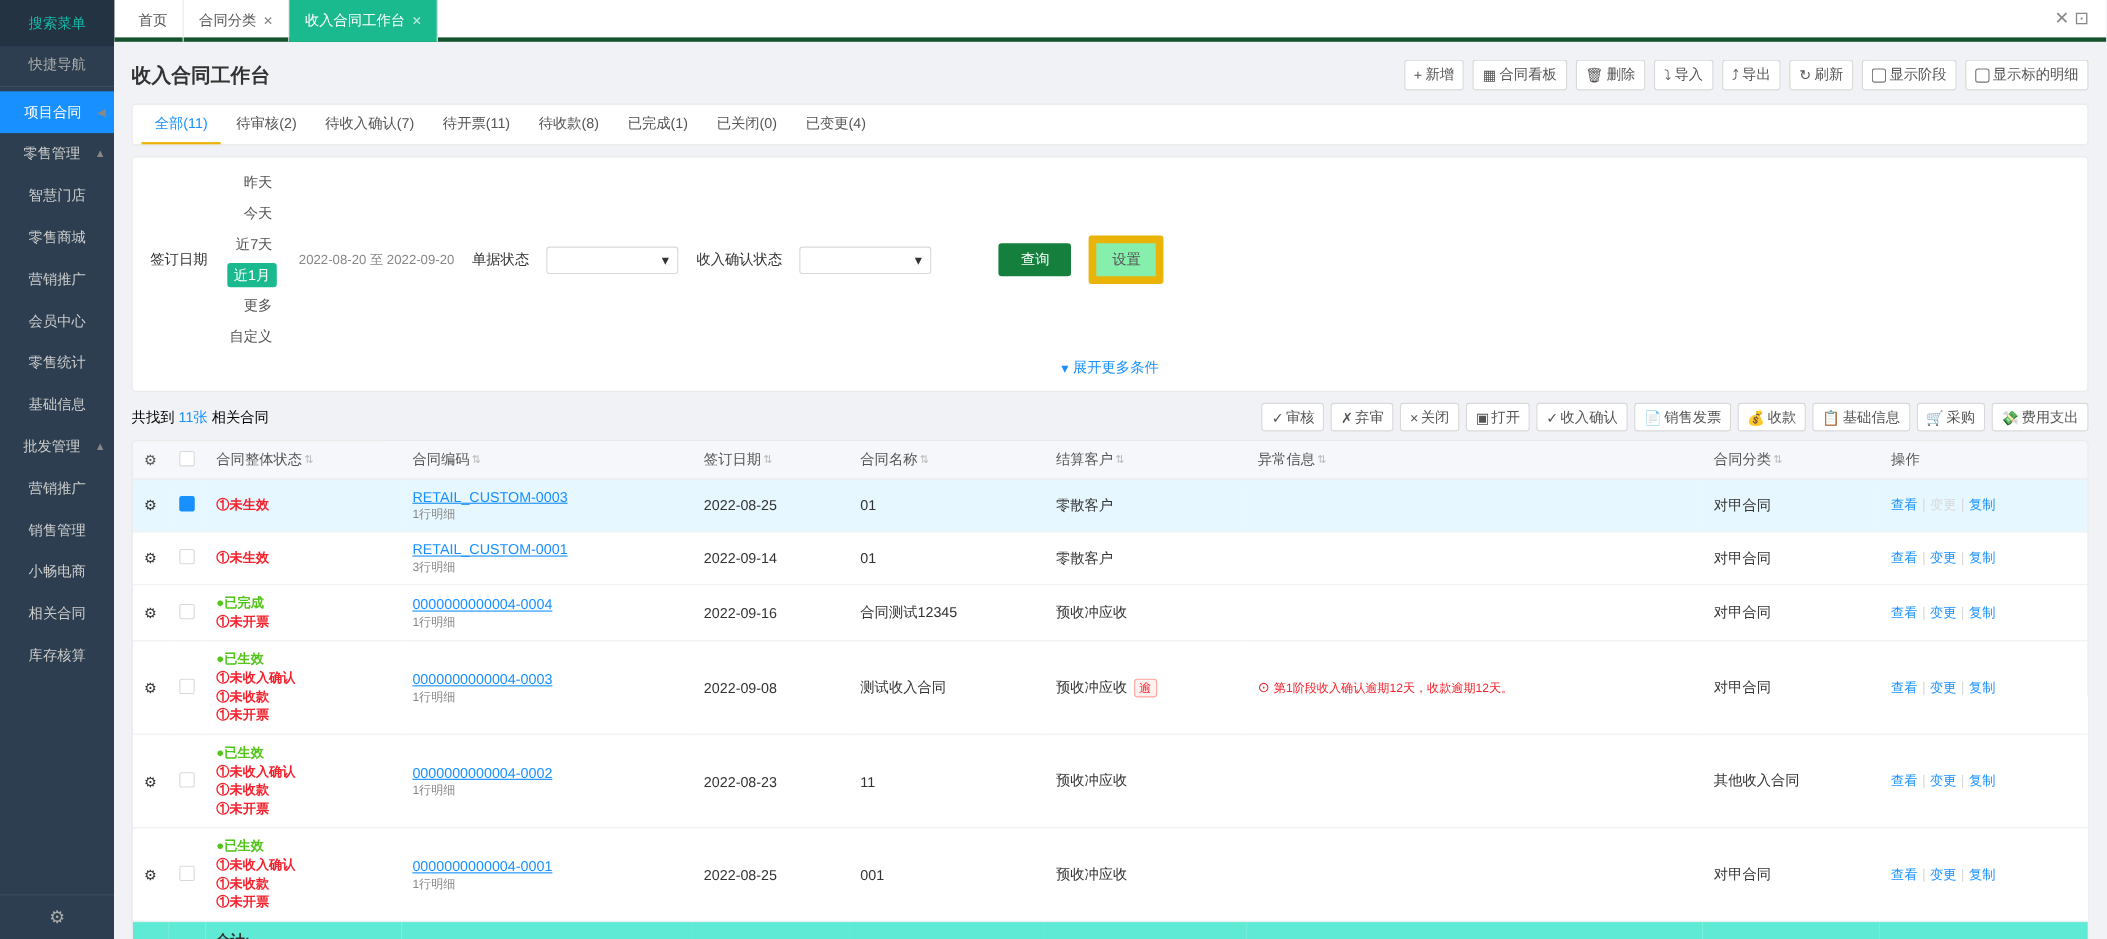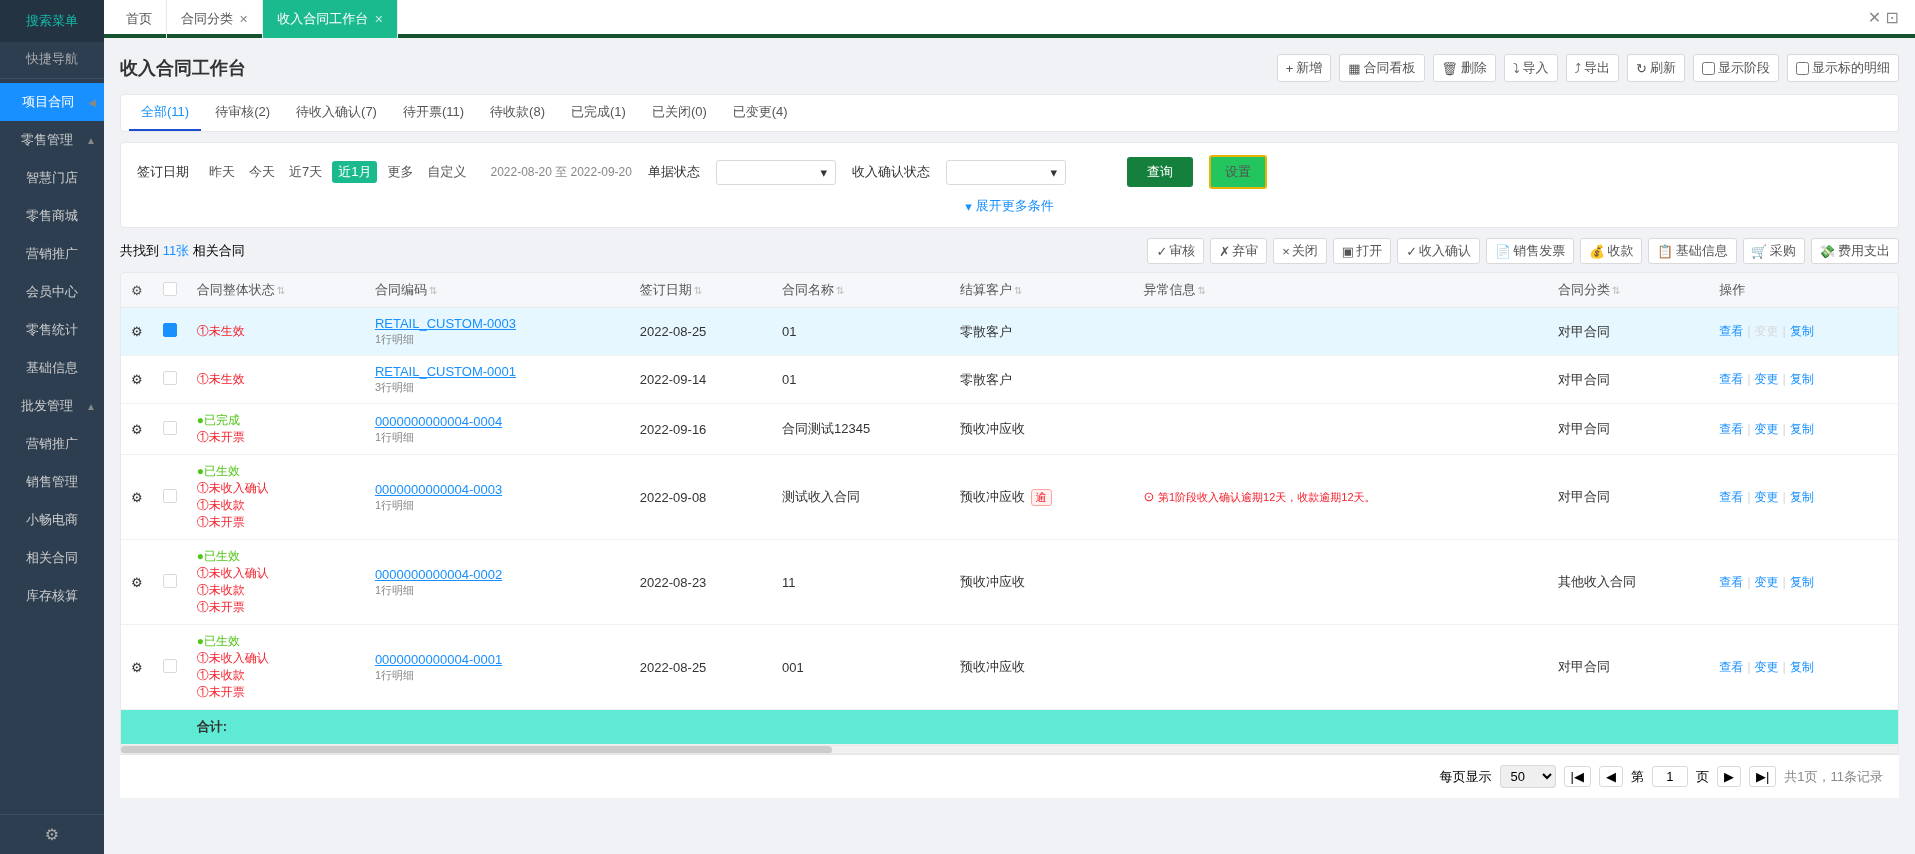--- a/index.html
+++ b/index.html
@@ -32,51 +32,51 @@
     
     .page-header { display: flex; align-items: center; justify-content: space-between; margin-bottom: 12px; }
     .page-title { font-size: 18px; font-weight: bold; color: #333; }
     .header-actions { display: flex; align-items: center; gap: 8px; flex-wrap: wrap; }
     .action-btn { display: flex; align-items: center; gap: 3px; font-size: 12px; color: #555; cursor: pointer; padding: 4px 8px; border: 1px solid #d9d9d9; border-radius: 3px; background: #fff; }
     .action-btn .icon { font-size: 13px; }
 
     
     .filter-tabs { display: flex; gap: 2px; margin-bottom: 10px; background: #fff; border-radius: 4px; padding: 0 8px; border: 1px solid #e8e8e8; }
     .filter-tab { padding: 8px 12px; cursor: pointer; color: #555; font-size: 13px; border-bottom: 2px solid transparent; }
-    .filter-tab.active { color: #1890ff; border-bottom: 2px solid #1d4ed8; }
+    .filter-tab.active { color: #1890ff; border-bottom: 2px solid #eab308; }
 
     
     .filter-area { background: #fff; border: 1px solid #e8e8e8; border-radius: 4px; padding: 12px 16px; margin-bottom: 10px; }
     .filter-row { display: flex; align-items: center; gap: 16px; flex-wrap: wrap; }
     .filter-label { color: #333; font-size: 13px; white-space: nowrap; }
-    .filter-date-options { display: flex; align-items: flex-end; gap: 6px; }
+    .filter-date-options { display: flex; align-items: flex-end; gap: 6px; flex-direction: column; }
     .date-opt { color: #555; cursor: pointer; font-size: 13px; padding: 2px 4px; }
     .date-opt.active { background: #1bba8e; color: #fff; border-radius: 3px; padding: 2px 6px; }
     .date-range { color: #888; font-size: 12px; margin-left: 4px; }
     .filter-select { border: 1px solid #d9d9d9; border-radius: 3px; padding: 4px 8px; font-size: 13px; color: #333; background: #fff; min-width: 120px; display: flex; align-items: center; justify-content: space-between; cursor: pointer; }
     .filter-select-label { color: #888; }
     .expand-btn { display: flex; align-items: center; gap: 4px; color: #1890ff; cursor: pointer; font-size: 13px; justify-content: center; margin-top: 8px; }
     .query-btn { background: #15803d; color: #fff; border: none; border-radius: 3px; padding: 6px 20px; cursor: pointer; font-size: 13px; margin-left: 45px; }
-    .setting-btn { background: #22c55e; color: #555; border: 2px solid #eab308; border-radius: 3px; padding: 6px 14px; cursor: pointer; font-size: 13px; }
+    .setting-btn { background: #86efac; color: #555; border: 7px solid #eab308; border-radius: 3px; padding: 6px 14px; cursor: pointer; font-size: 13px; }
 
     
     .table-toolbar { display: flex; align-items: center; justify-content: space-between; margin-bottom: 8px; }
     .table-actions { display: flex; gap: 6px; flex-wrap: wrap; }
     .table-action-btn { display: flex; align-items: center; gap: 2px; font-size: 12px; color: #555; cursor: pointer; padding: 3px 8px; border: 1px solid #d9d9d9; border-radius: 3px; background: #fff; white-space: nowrap; }
 
     
     .table-container { background: #fff; border: 1px solid #e8e8e8; border-radius: 4px; overflow: auto; }
     table { width: 100%; border-collapse: collapse; font-size: 12px; }
     thead tr { background: #f5f7fa; }
     thead th { padding: 8px 10px; text-align: left; color: #555; font-weight: normal; border-bottom: 1px solid #e8e8e8; white-space: nowrap; }
     tbody tr { border-bottom: 1px solid #f0f0f0; }
     tbody tr:nth-child(odd) { background: #fff; }
     tbody tr.selected { background: #e6f7ff; }
     tbody td { padding: 8px 10px; color: #333; vertical-align: middle; }
-    .status-badge { display: inline-flex; align-items: center; gap: 3px; font-size: 12px; }
+    .status-badge { display: inline-flex; align-items: center; gap: 3px; font-size: 12px; font-weight: bold; }
     .status-red { color: #f5222d; }
     .status-green { color: #52c41a; }
     .link { color: #1890ff; text-decoration: underline; cursor: pointer; }
     .sub-text { color: #888; font-size: 11px; }
     .action-links { display: flex; gap: 4px; }
     .action-link { color: #1890ff; cursor: pointer; font-size: 12px; }
     .action-link.disabled { color: #d9d9d9; cursor: default; }
     .divider { color: #d9d9d9; }
     .error-text { color: #f5222d; font-size: 11px; }
     .error-icon { color: #f5222d; }

